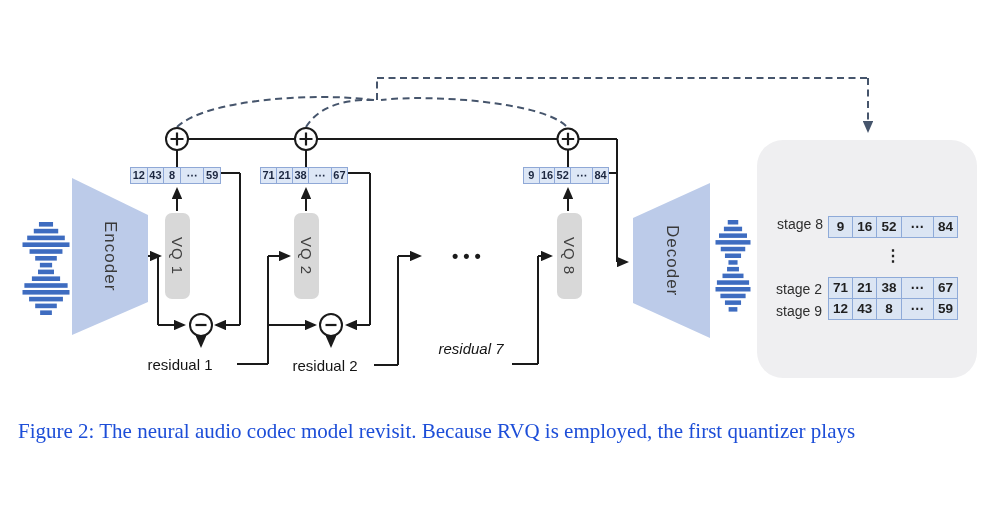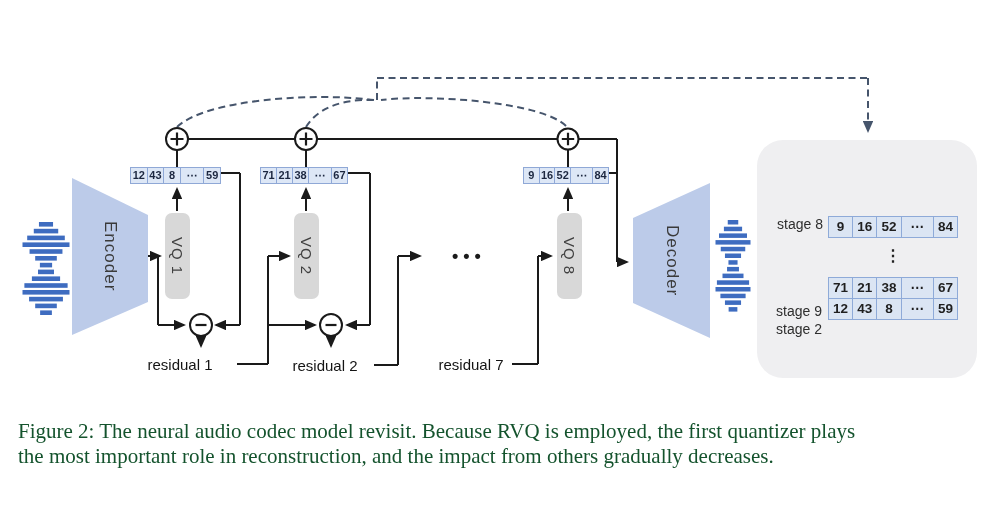--- a/index.html
+++ b/index.html
@@ -34,21 +34,21 @@
   .prow{position:absolute;left:828px;width:130px;height:22px;display:flex;
         border:1.5px solid #8eaad8;background:#dbe5f3;box-sizing:border-box;}
   .prow .cell{flex:1;display:flex;align-items:center;justify-content:center;
               font-size:13.5px;font-weight:600;color:#1f1f1f;border-left:1.5px solid #8eaad8;line-height:1;}
   .prow .cell:first-child{border-left:none;}
   .prow .cell:nth-child(4){flex:1.35;}
   .vdots{position:absolute;left:885px;top:246px;font-size:16px;font-weight:700;color:#222;}
 
   
   .caption{position:absolute;left:18px;top:419px;width:975px;
-           font-family:"Liberation Serif",serif;font-size:21px;line-height:25px;color:#14532d;}
+           font-family:"Liberation Serif",serif;font-size:21px;line-height:25px;color:#1d4ed8;}
 </style>
 </head>
 <body>
 
 <div class="stage">
 
   <svg class="layer" width="1000" height="505" viewBox="0 0 1000 505">
     <defs>
       <marker id="ah" markerWidth="6" markerHeight="5.2" refX="5" refY="2.6" orient="auto" markerUnits="strokeWidth">
         <path d="M0,0 L6,2.6 L0,5.2 Z" fill="#1a1a1a"></path>
@@ -187,53 +187,52 @@
   <div class="tokens" style="left:523px;top:167px;width:86px;">
       <div class="cell">9</div>
       <div class="cell">16</div>
       <div class="cell">52</div>
       <div class="cell">⋯</div>
       <div class="cell">84</div>
     </div>
 
   <div class="residual" style="left:138px;top:356px;">residual 1</div>
   <div class="residual" style="left:283px;top:357px;">residual 2</div>
-  <div class="residual" style="left:429px;top:356px;">residual 7</div>
+  <div class="residual" style="left:429px;top:340px;font-style:italic;">residual 7</div>
 
   <div class="dots" style="left:452px;top:246px;">•••</div>
 
   <div class="panel"></div>
 
   <div class="stage-label" style="top:216px;text-align:center;">stage 8</div>
   <div class="prow" style="top:216px;">
       <div class="cell">9</div>
       <div class="cell">16</div>
       <div class="cell">52</div>
       <div class="cell">⋯</div>
       <div class="cell">84</div>
     </div>
 
   <div class="vdots">⋮</div>
 
-  <div class="stage-label" style="top:281px;margin-top:40px;">stage 2</div>
+  <div class="stage-label" style="top:281px;">stage 2</div>
   <div class="prow" style="top:277px;">
       <div class="cell">71</div>
       <div class="cell">21</div>
       <div class="cell">38</div>
       <div class="cell">⋯</div>
       <div class="cell">67</div>
     </div>
 
   <div class="stage-label" style="top:303px;">stage 9</div>
   <div class="prow" style="top:298px;">
       <div class="cell">12</div>
       <div class="cell">43</div>
       <div class="cell">8</div>
       <div class="cell">⋯</div>
       <div class="cell">59</div>
     </div>
 
   <div class="caption">
     <span>Figure 2: The neural audio codec model revisit. Because RVQ is employed, the first quantizer plays</span><br>
-    <span>the most important role in reconstruction, and the impact from others gradually decreases.</span>
   </div>
 
 </div>
 
 </body></html>

